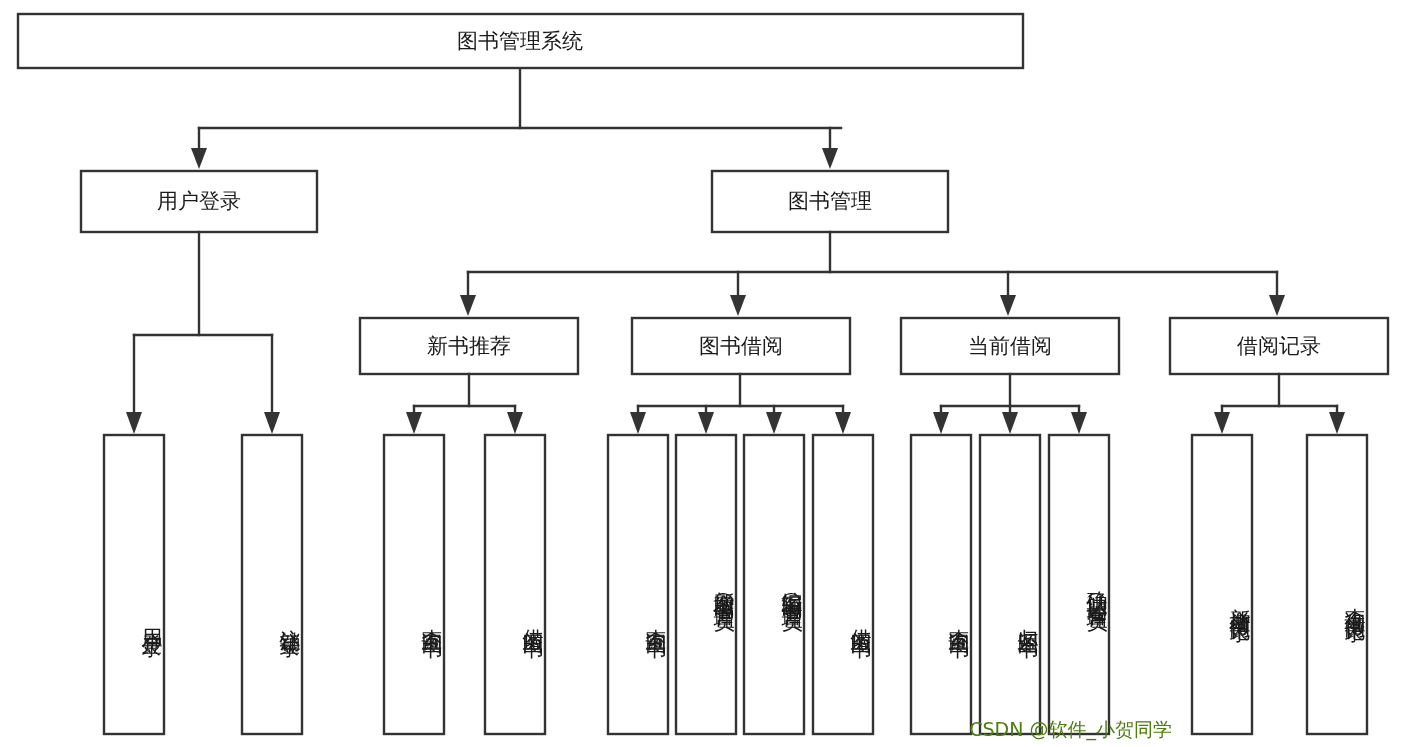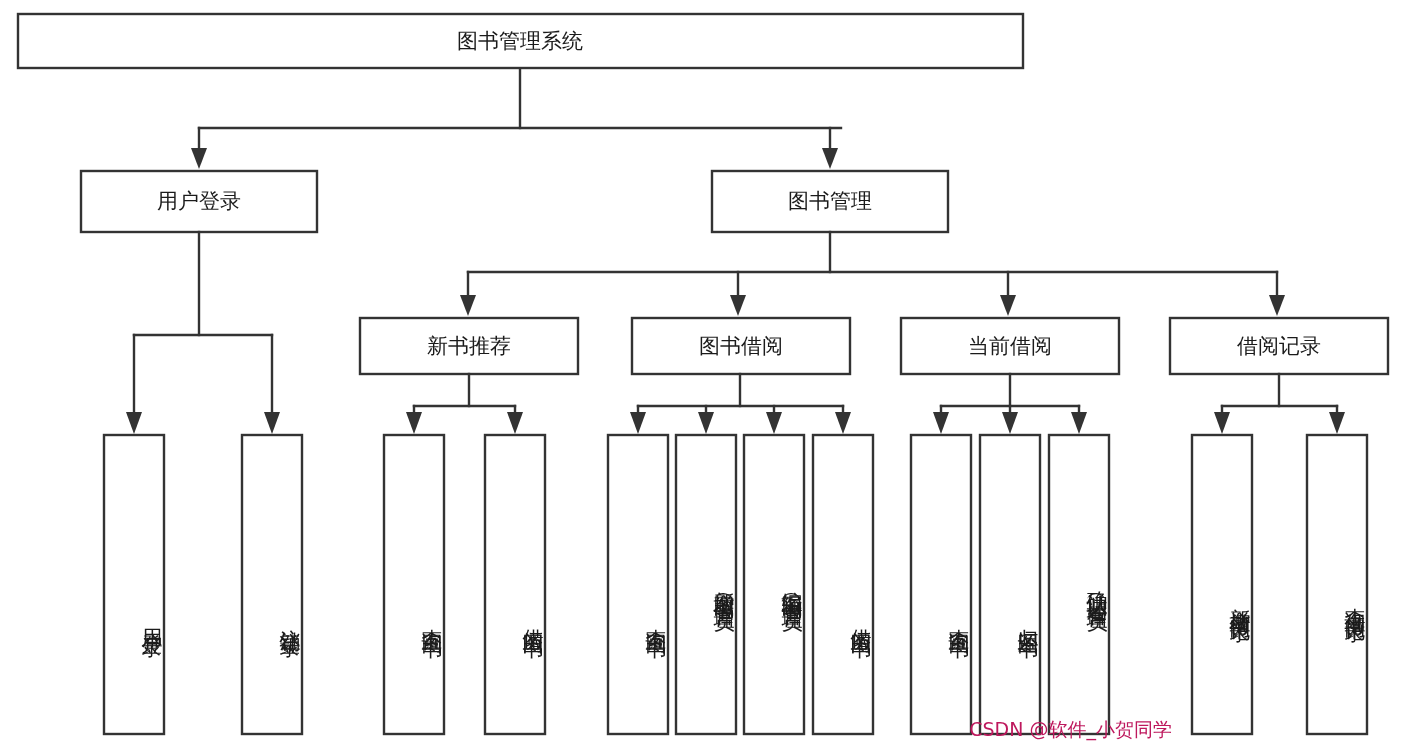--- a/index.html
+++ b/index.html
@@ -64,21 +64,21 @@
     justify-content: center;
     white-space: nowrap;
     pointer-events: none;
   }
   .watermark {
     position: absolute;
     right: 10px;
     bottom: 4px;
     font-family: "DejaVu Sans", "Liberation Sans", sans-serif;
     font-size: 19px;
-    color: #be185d;
+    color: #4d7c0f;
     white-space: nowrap;
     user-select: none;
   }
 </style>
 </head>
 <body>
 
 <div id="diagram-root">
 
   <svg id="tree-svg" viewBox="0 0 1405 747" xmlns="http://www.w3.org/2000/svg">

